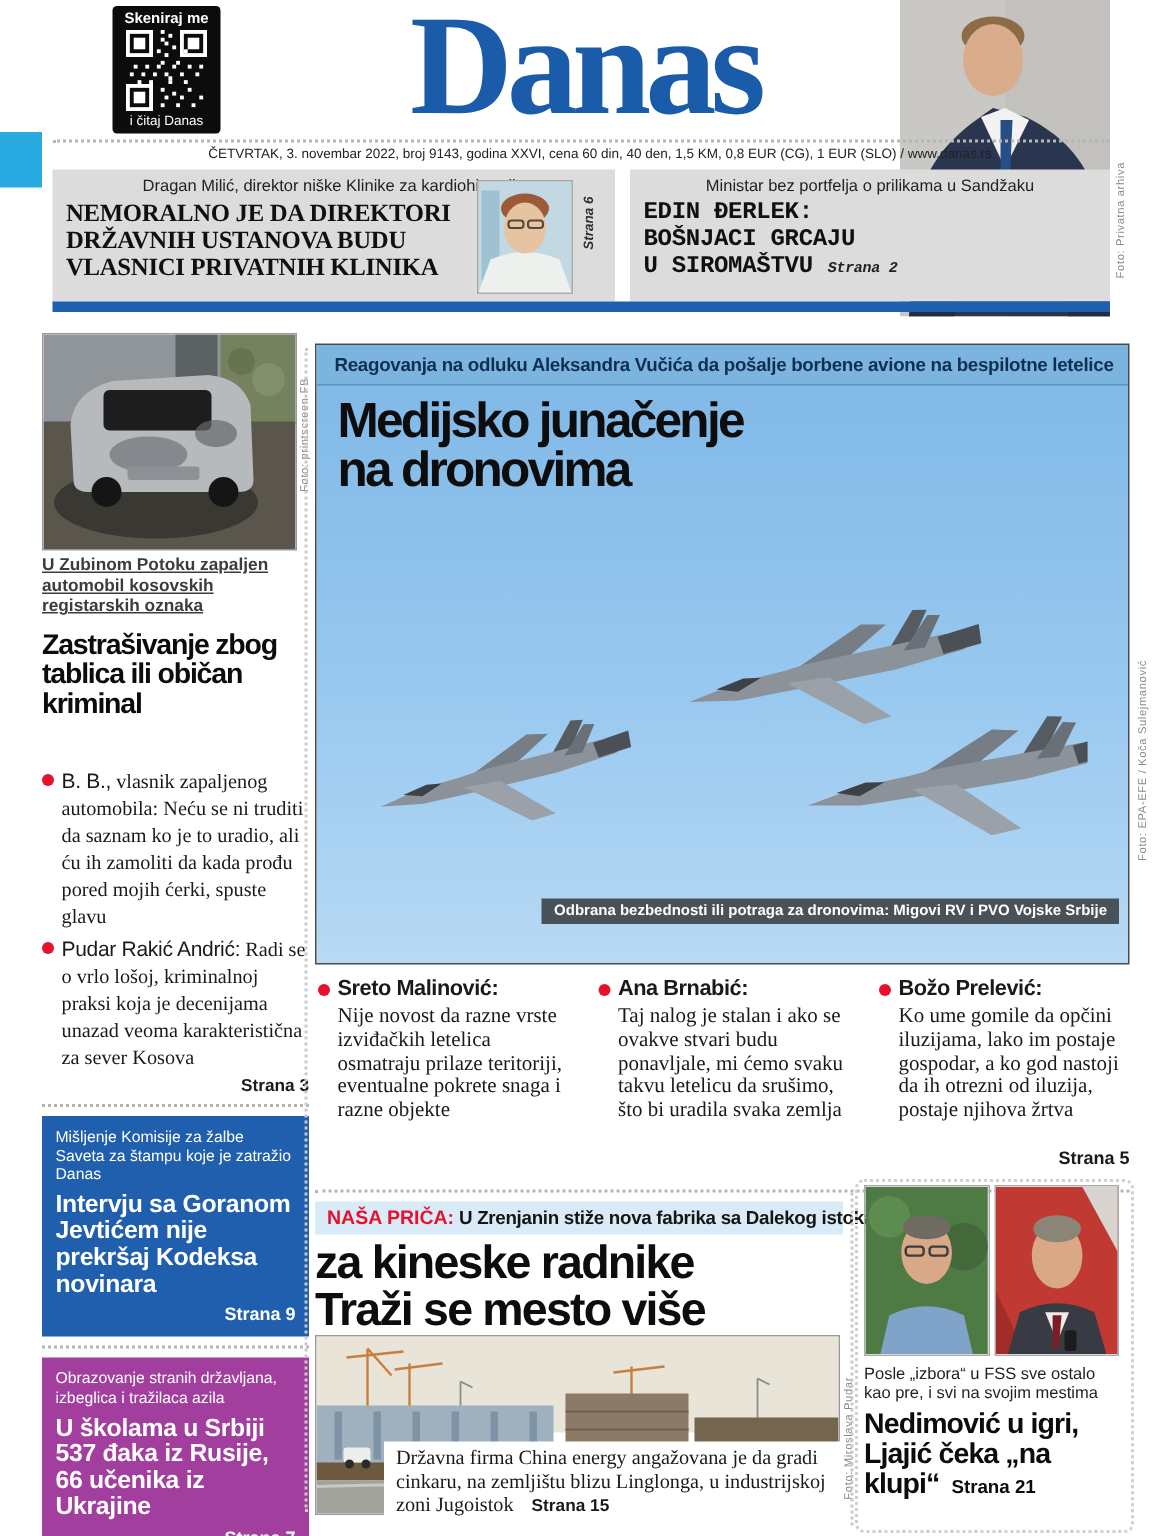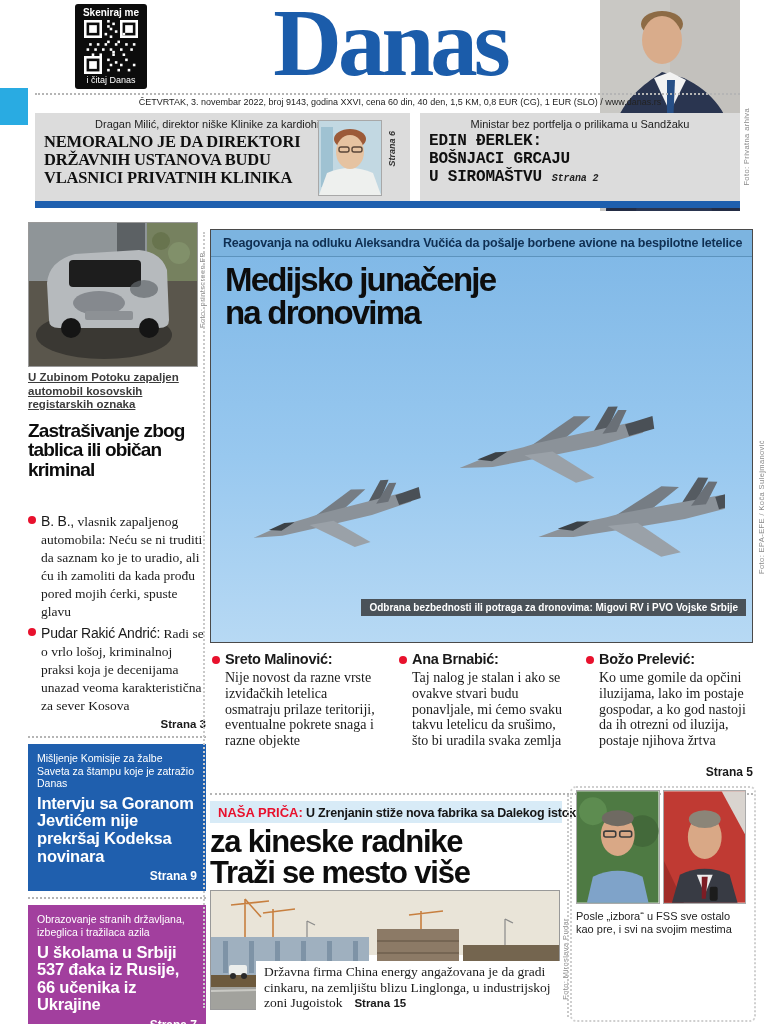--- a/index.html
+++ b/index.html
@@ -363,17 +363,20 @@
         <path d="M0,70 L20,112 L0,112 Z" fill="#a12d28"></path>
         <path d="M8,112 L16,84 Q41,72 66,84 L74,112 Z" fill="#383b44"></path>
         <path d="M33,84 L49,84 L41,104 Z" fill="#ededed"></path>
         <path d="M38,86 L44,86 L42,108 L38,108 Z" fill="#7d1c24"></path>
         <ellipse cx="41" cy="46" rx="17" ry="22" fill="#d9a886"></ellipse>
         <ellipse cx="41" cy="28" rx="16" ry="9" fill="#8b8578"></ellipse>
         <rect x="46" y="96" width="8" height="14" rx="2" fill="#1c1c1c"></rect>
       </svg>
     </div>
     <div class="fss-kicker">Posle „izbora“ u FSS sve ostalo kao pre, i svi na svojim mestima</div>
+    <div class="fss-headline">
+      <span>Nedimović u igri, Ljajić čeka „na klupi“</span><span class="fss-page">Strana 21</span>
+    </div>
   </div>
 
   <div class="abs vline1"></div>
   <div class="abs vline2"></div>
 </div>
 
 </body></html>

